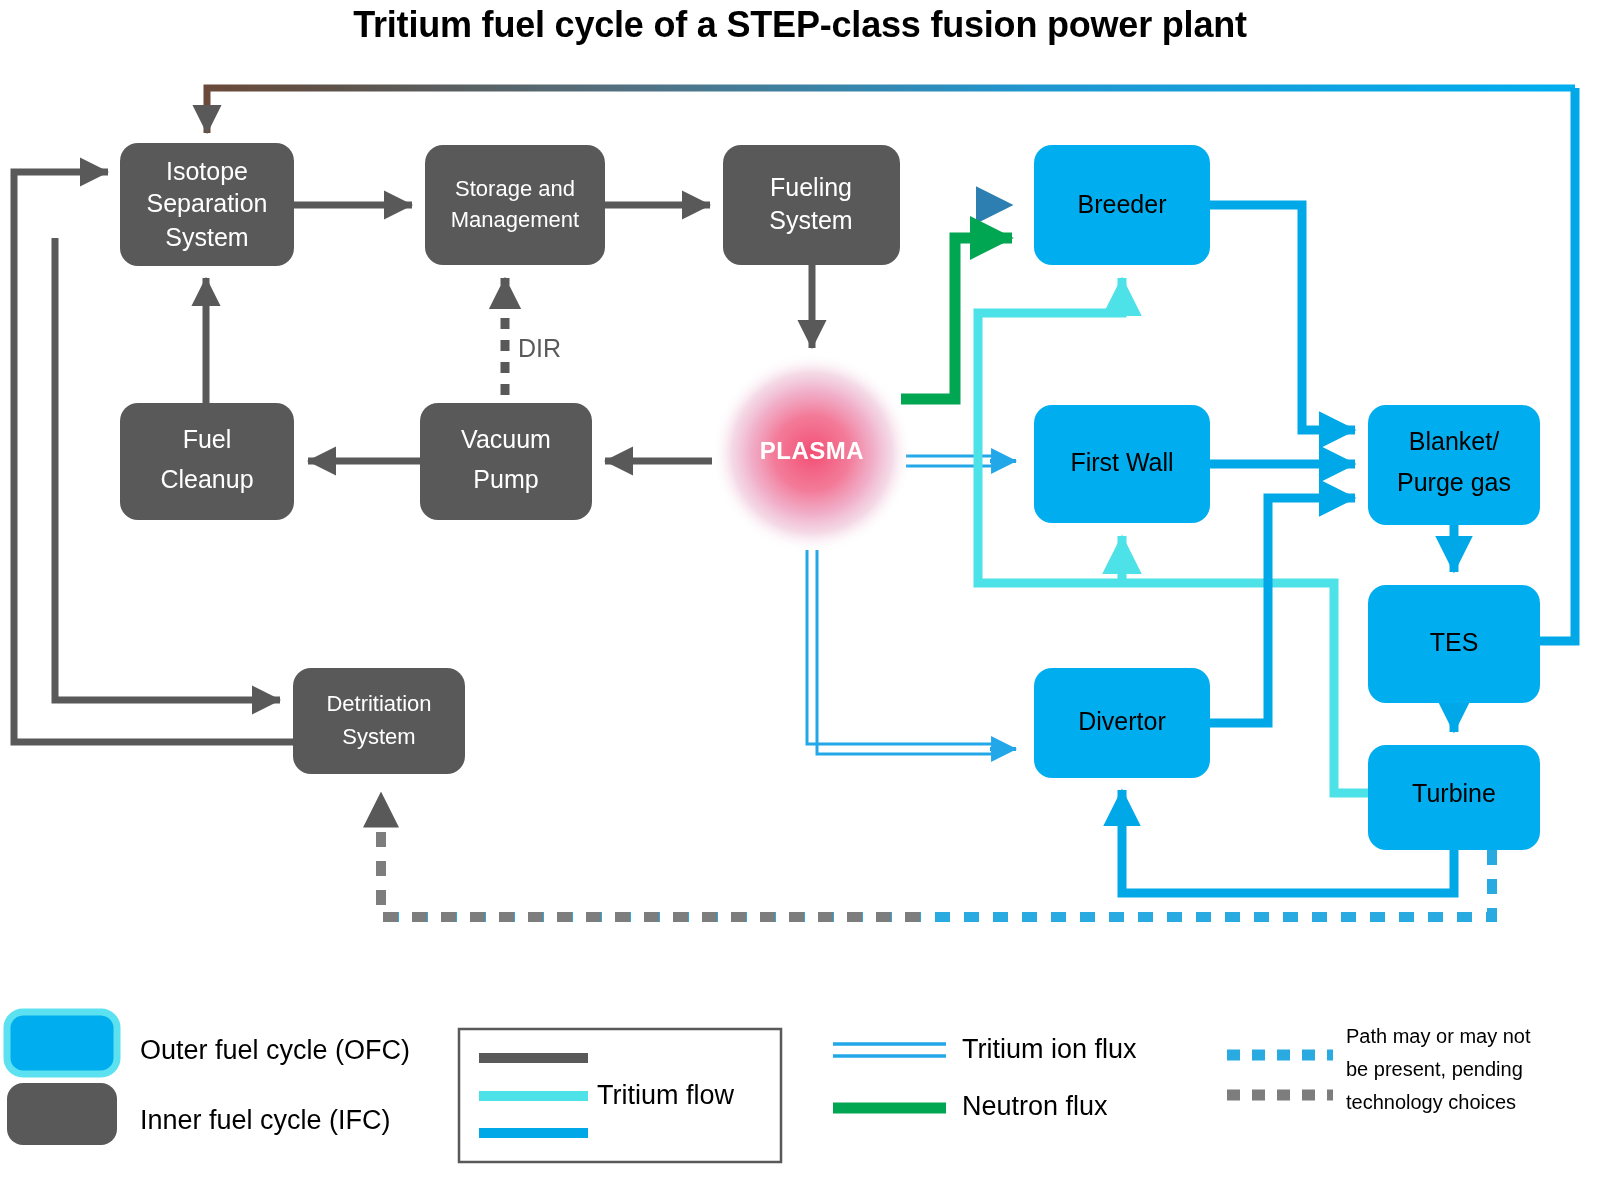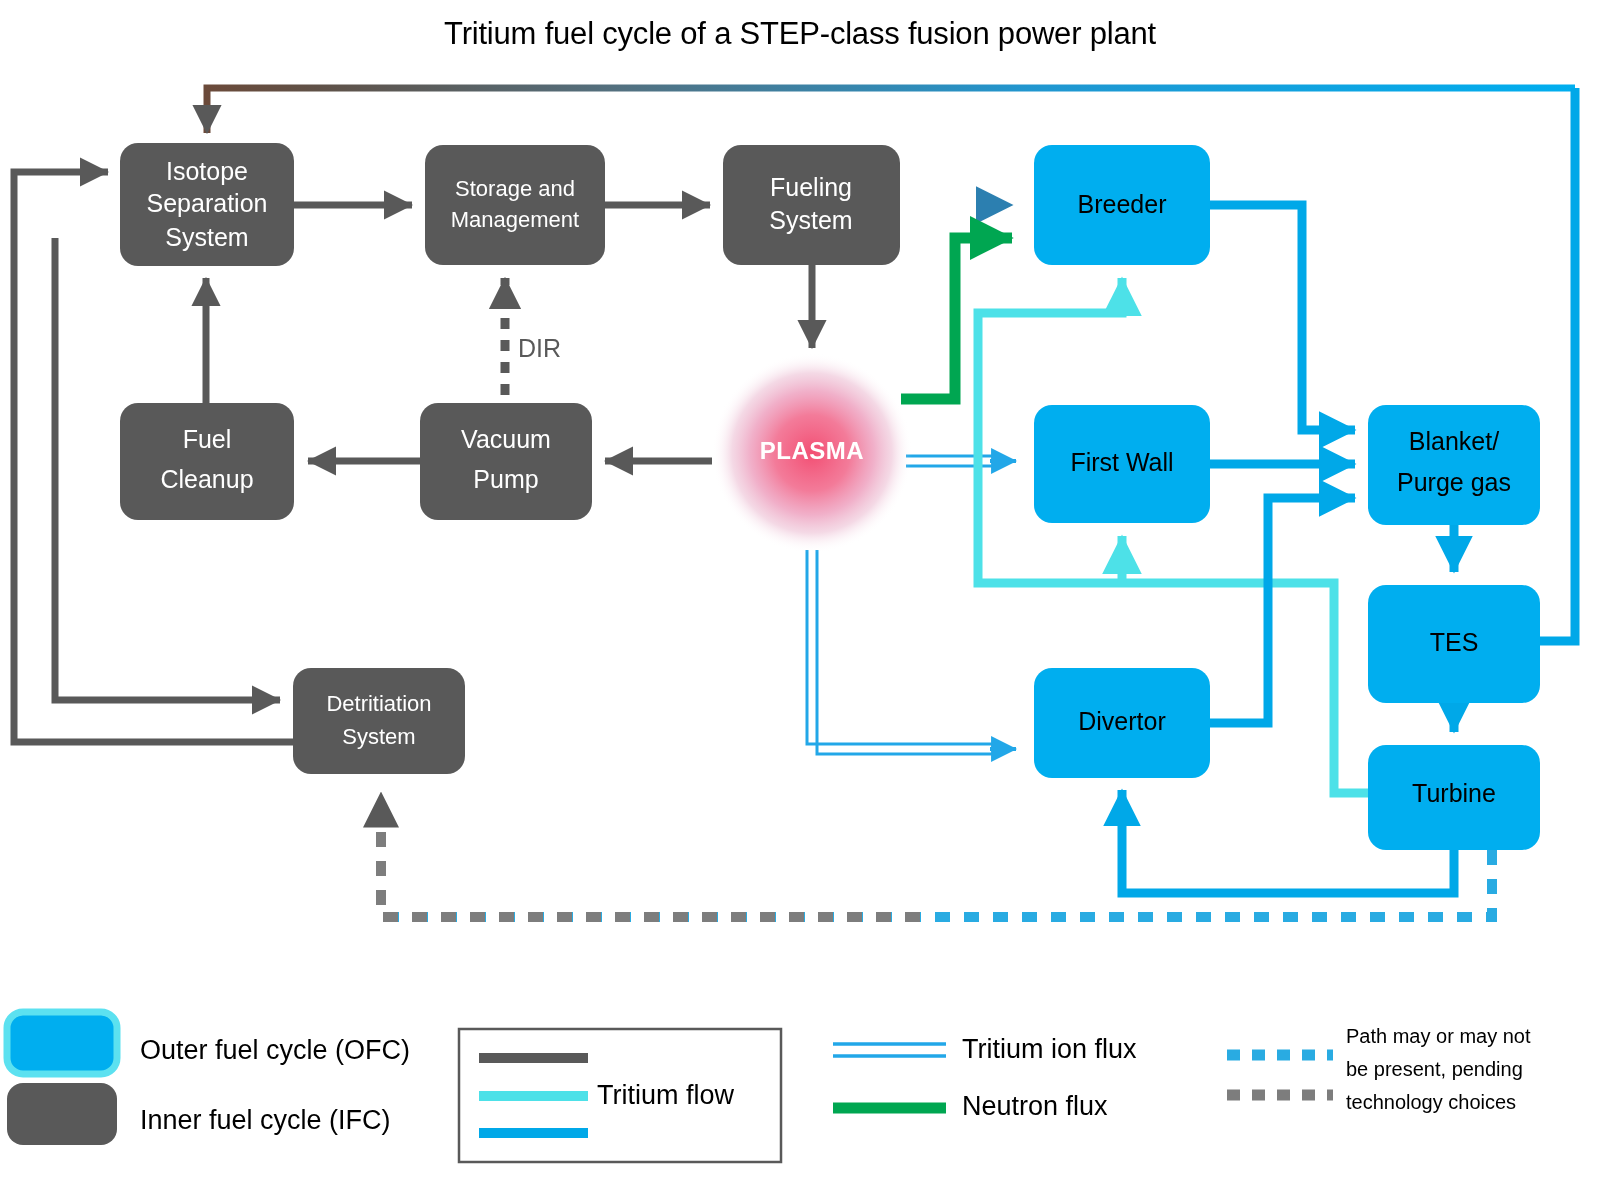--- a/index.html
+++ b/index.html
@@ -22,25 +22,25 @@
   #diagram {
     position: absolute;
     left: 0;
     top: 0;
     width: 1600px;
     height: 1186px;
   }
   .title {
     position: absolute;
     left: 0;
-    top: 16px;
+    top: 4px;
     width: 1600px;
     text-align: center;
-    font-size: 31px;
-    font-weight: normal;
+    font-size: 36px;
+    font-weight: bold;
     color: #000000;
     font-family: "Liberation Sans", sans-serif;
     letter-spacing: -0.2px;
   }
   .node-label {
     font-family: "Liberation Sans", sans-serif;
     text-anchor: middle;
     dominant-baseline: middle;
   }
   .ifc-label { fill: #ffffff; font-size: 25px; }

